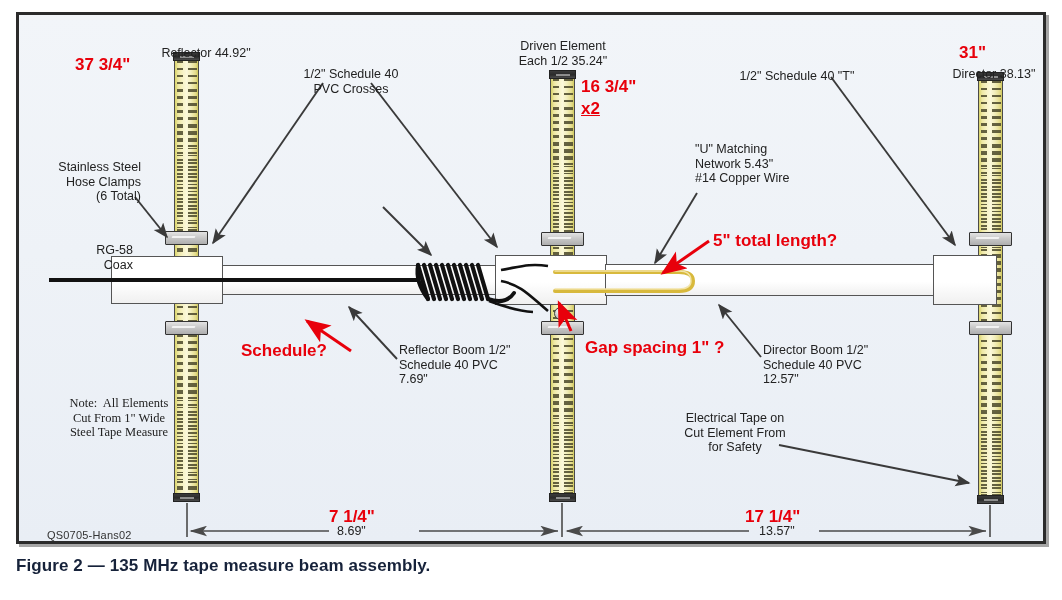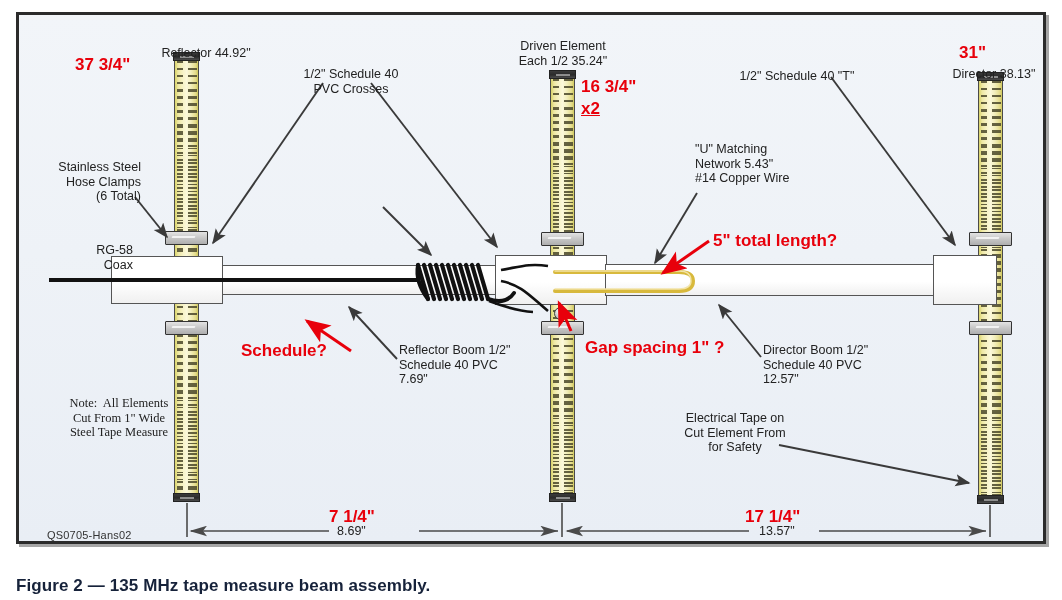--- a/index.html
+++ b/index.html
@@ -26,21 +26,21 @@
 
   .red{
     position:absolute;color:#e8000b;font-weight:bold;font-size:17px;
     line-height:20px;white-space:pre;font-family:"Liberation Sans",sans-serif;
   }
 
   .credit{position:absolute;color:#333;font-size:11px;letter-spacing:.2px;}
 
   
   #caption{
-    position:absolute;left:16px;top:576px;width:1020px;
+    position:absolute;left:16px;top:556px;width:1020px;
     color:#16223a;font-weight:bold;font-size:17px;letter-spacing:.1px;
     font-family:"Liberation Sans",sans-serif;
   }
 
   
   .element{position:absolute;box-sizing:border-box;}
   .el-body{
     position:absolute;left:0;top:0;width:100%;height:100%;
     background:linear-gradient(90deg,#d9d36a 0%,#eee8a4 14%,#f7f3c6 34%,#fbf8da 50%,#f3efbd 68%,#e6de90 88%,#cfc85e 100%);
     border:1.5px solid #4a4a4a;box-sizing:border-box;

